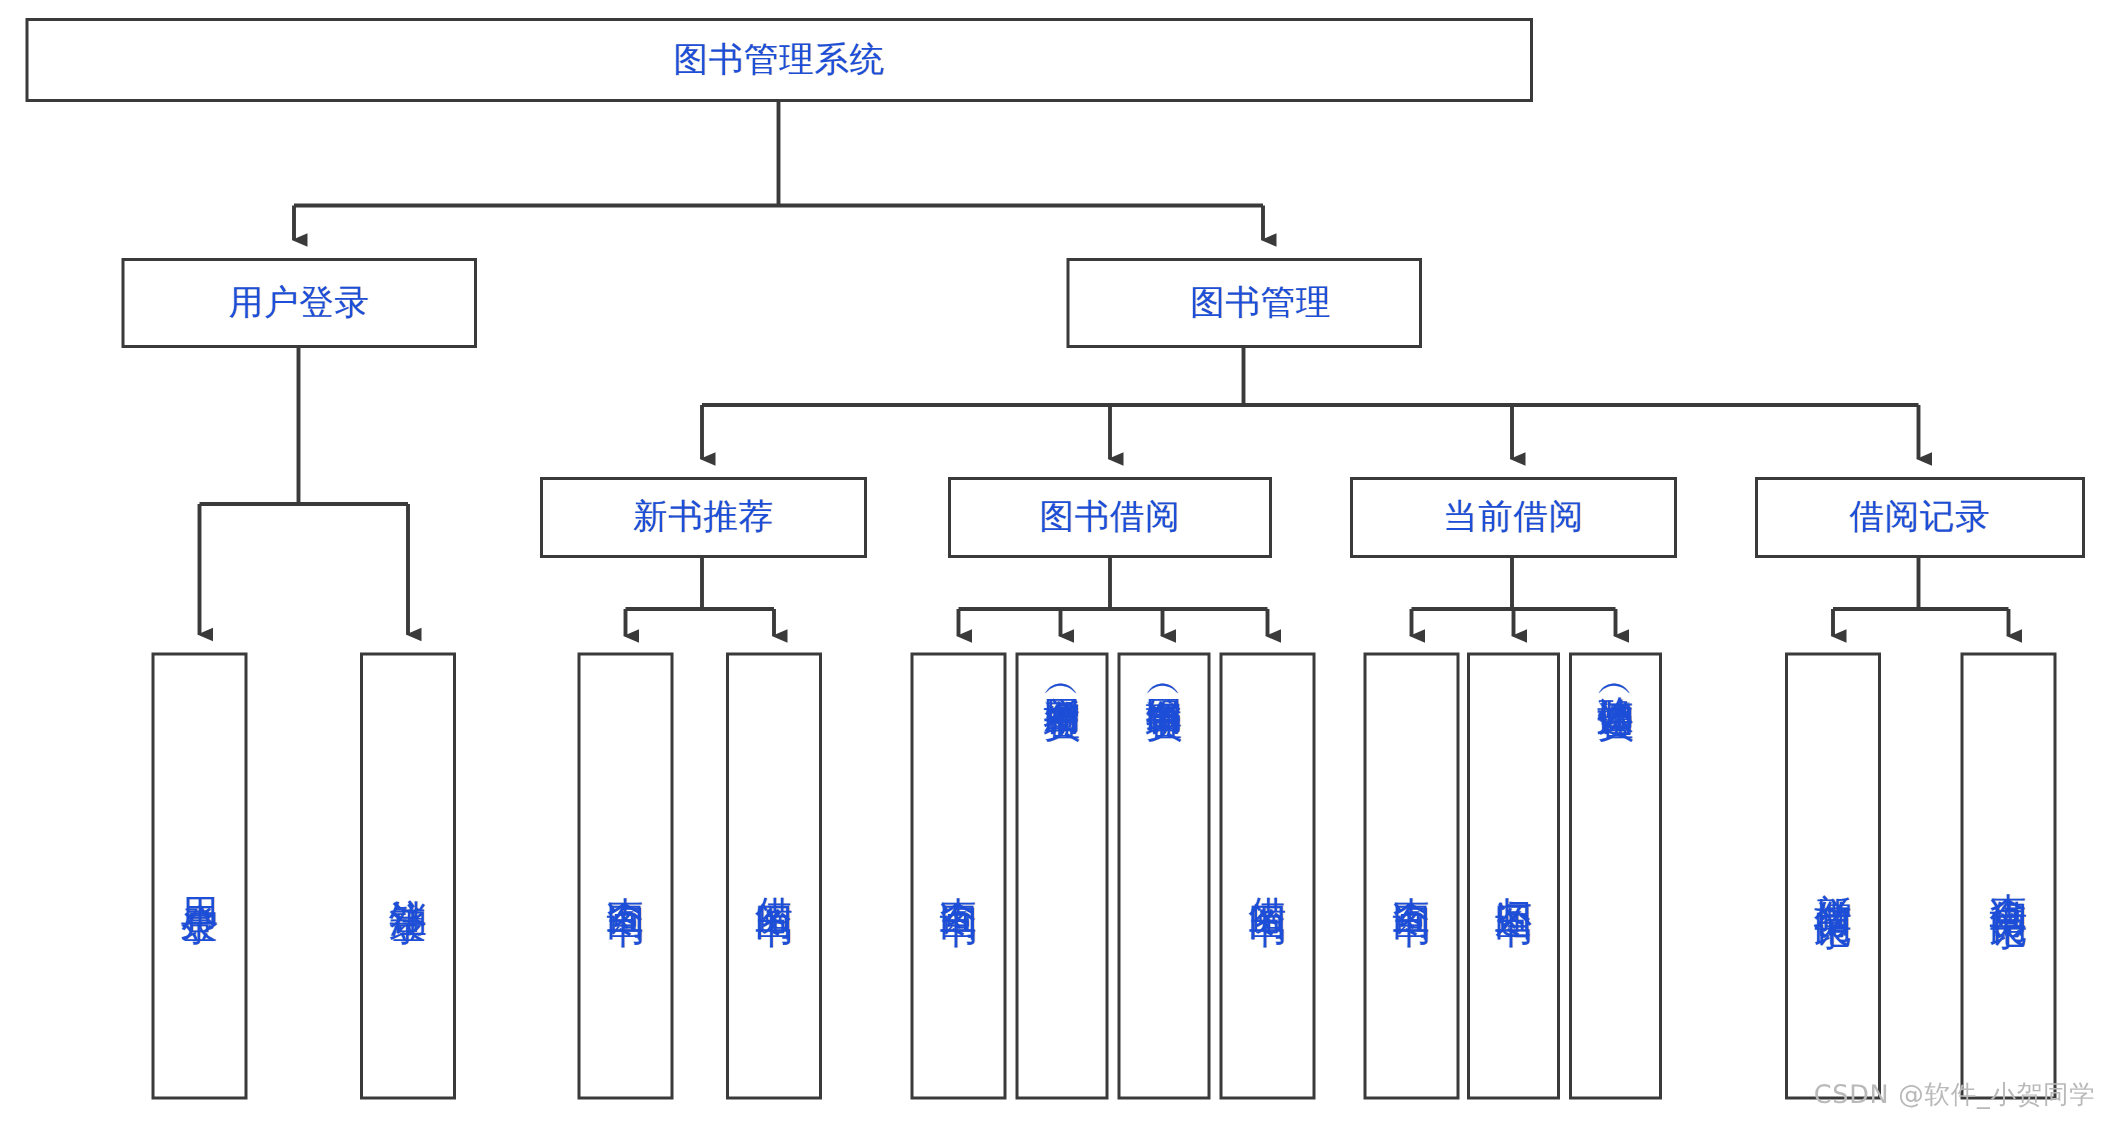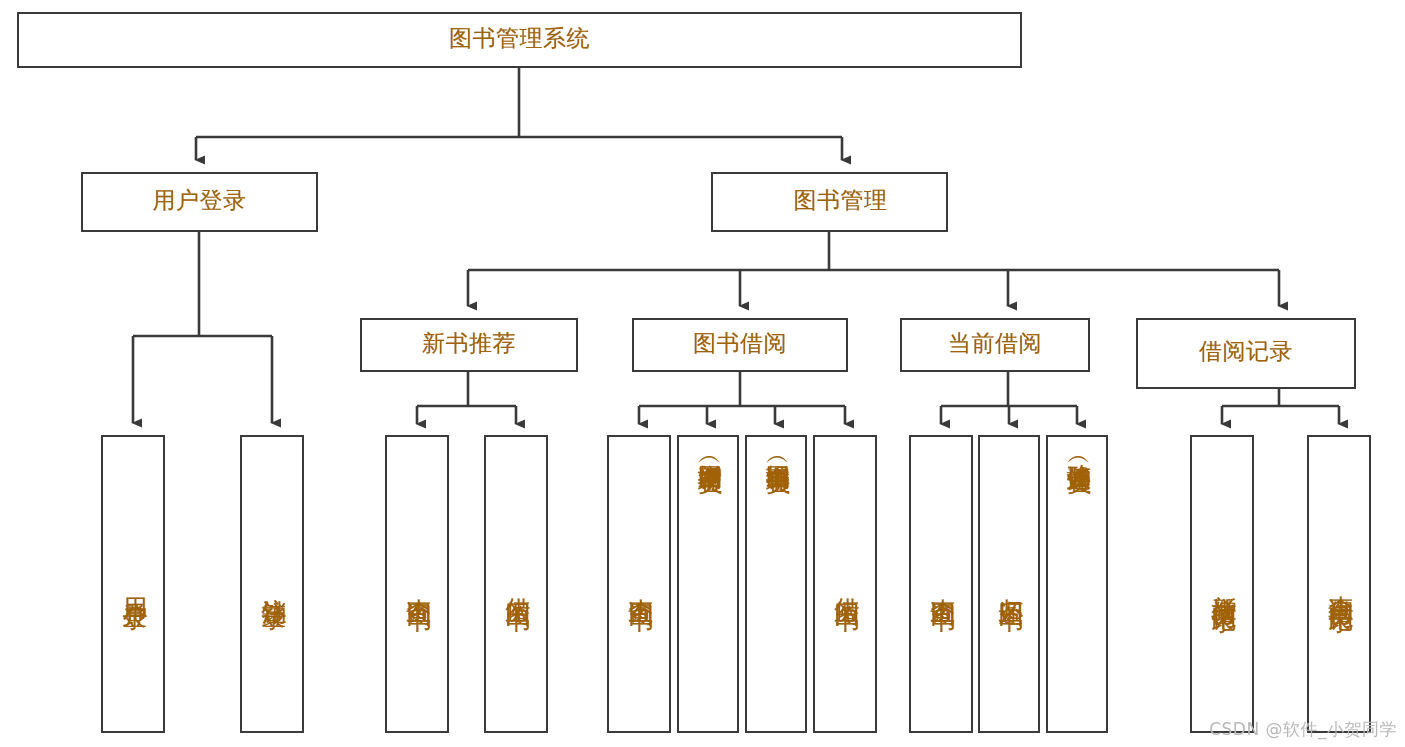--- a/index.html
+++ b/index.html
@@ -35,23 +35,22 @@
     align-items: center;
     justify-content: center;
     color: #2b2b2b;
     z-index: 3;
   }
   .node-label {
     display: block;
     text-align: right;
     line-height: 1.08;
     letter-spacing: 0.5px;
-    color: #a16207;
+    color: #1d4ed8;
     text-shadow: 0.5px 0 0 rgba(190,120,60,0.30), -0.5px 0 0 rgba(110,160,215,0.30);
-    font-family: Liberation Mono, monospace;
   }
   
   .node.horiz .node-label {
     font-size: 23px;
     writing-mode: horizontal-tb;
   }
   .node.root .node-label {
     font-size: 23px;
   }
   
@@ -157,25 +156,25 @@
   </div>
 
   <div class="node horiz" style="left:632px; top:318px; width:216px; height:54px;">
     <span class="node-label">图书借阅</span>
   </div>
 
   <div class="node horiz" style="left:360px; top:318px; width:218px; height:54px;">
     <span class="node-label">新书推荐</span>
   </div>
 
-  <div class="node horiz" style="left:900px; top:318px; width:190px; height:54px;">
+  <div class="node horiz" style="left:900px; top:318px; width:218px; height:54px;">
     <span class="node-label">当前借阅</span>
   </div>
 
-  <div class="node horiz" style="left:1136px; top:318px; width:220px; height:71px;">
+  <div class="node horiz" style="left:1170px; top:318px; width:220px; height:54px;">
     <span class="node-label">借阅记录</span>
   </div>
 
   <div class="node vert centered" style="left:101px; top:435px; width:64px; height:298px;">
     <span class="node-label">用户登录</span>
   </div>
 
   <div class="node vert centered" style="left:240px; top:435px; width:64px; height:298px;">
     <span class="node-label">注销登录</span>
   </div>

